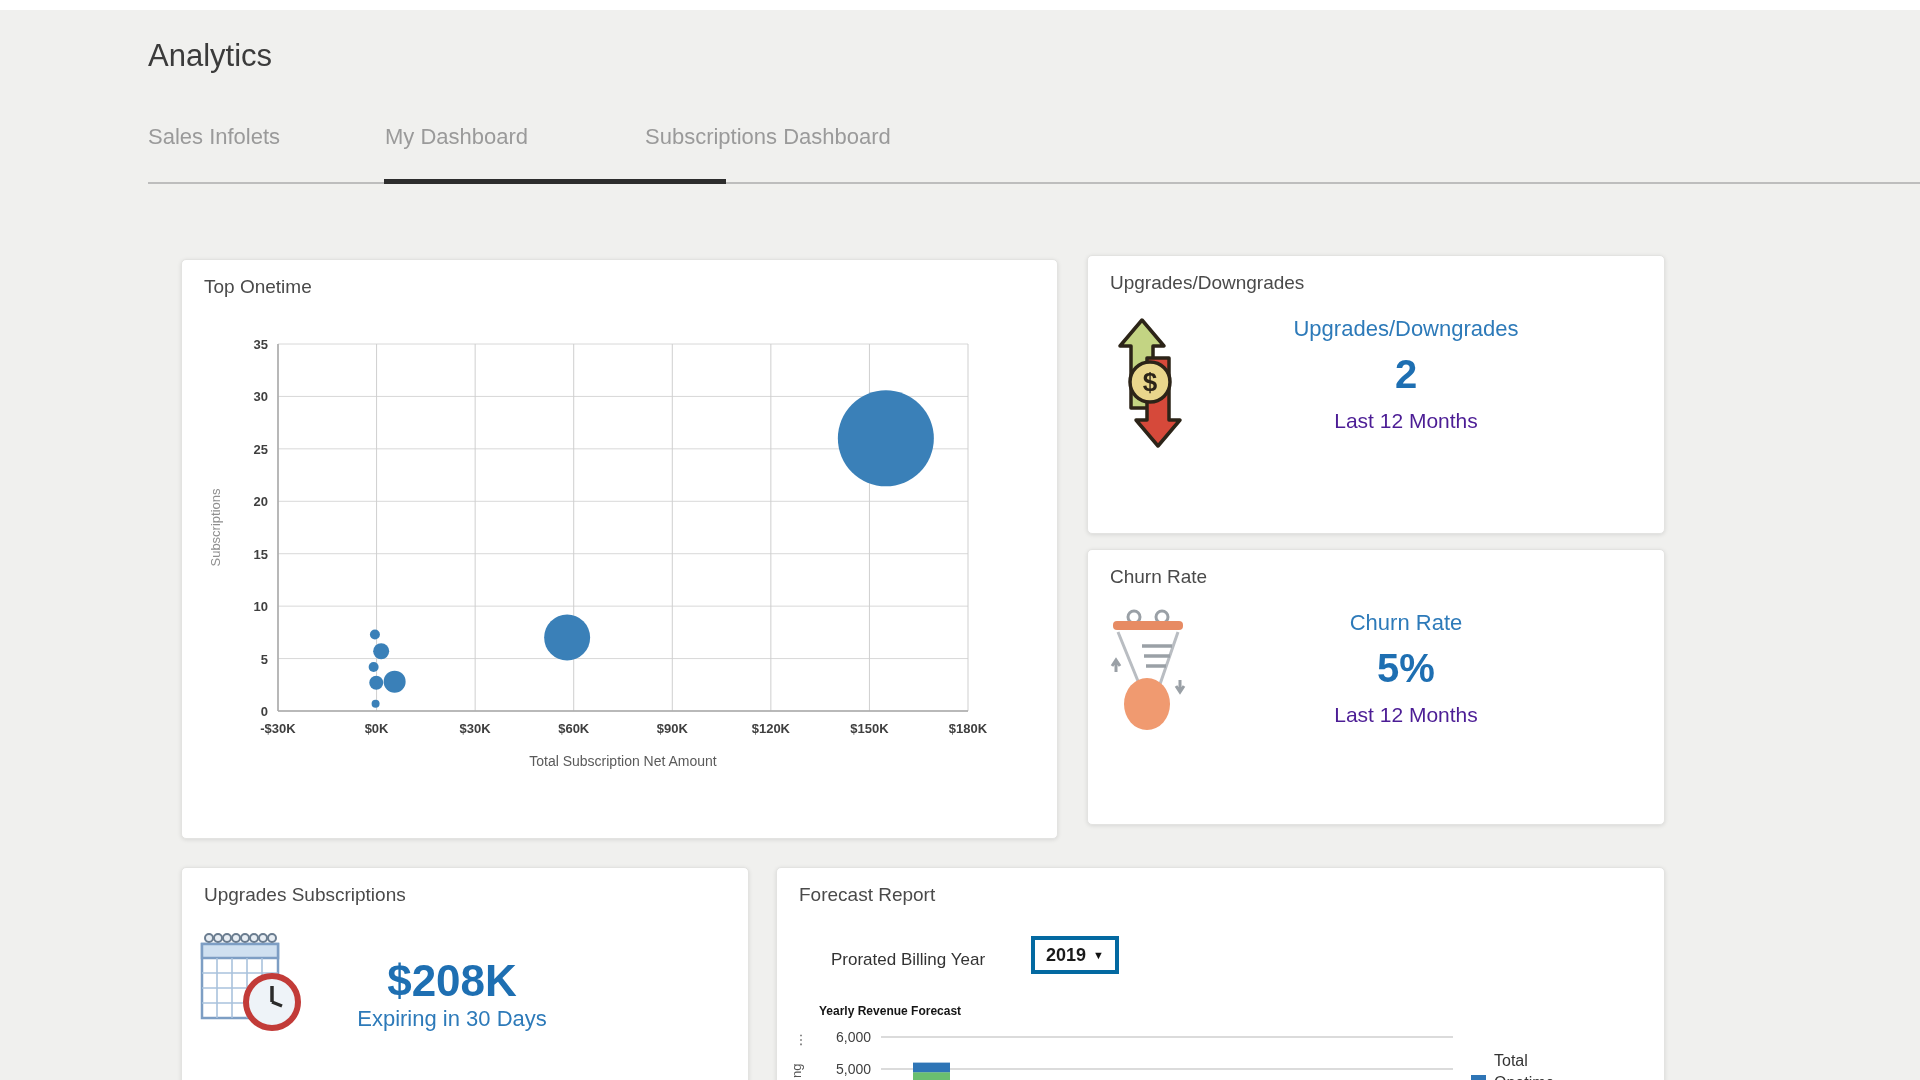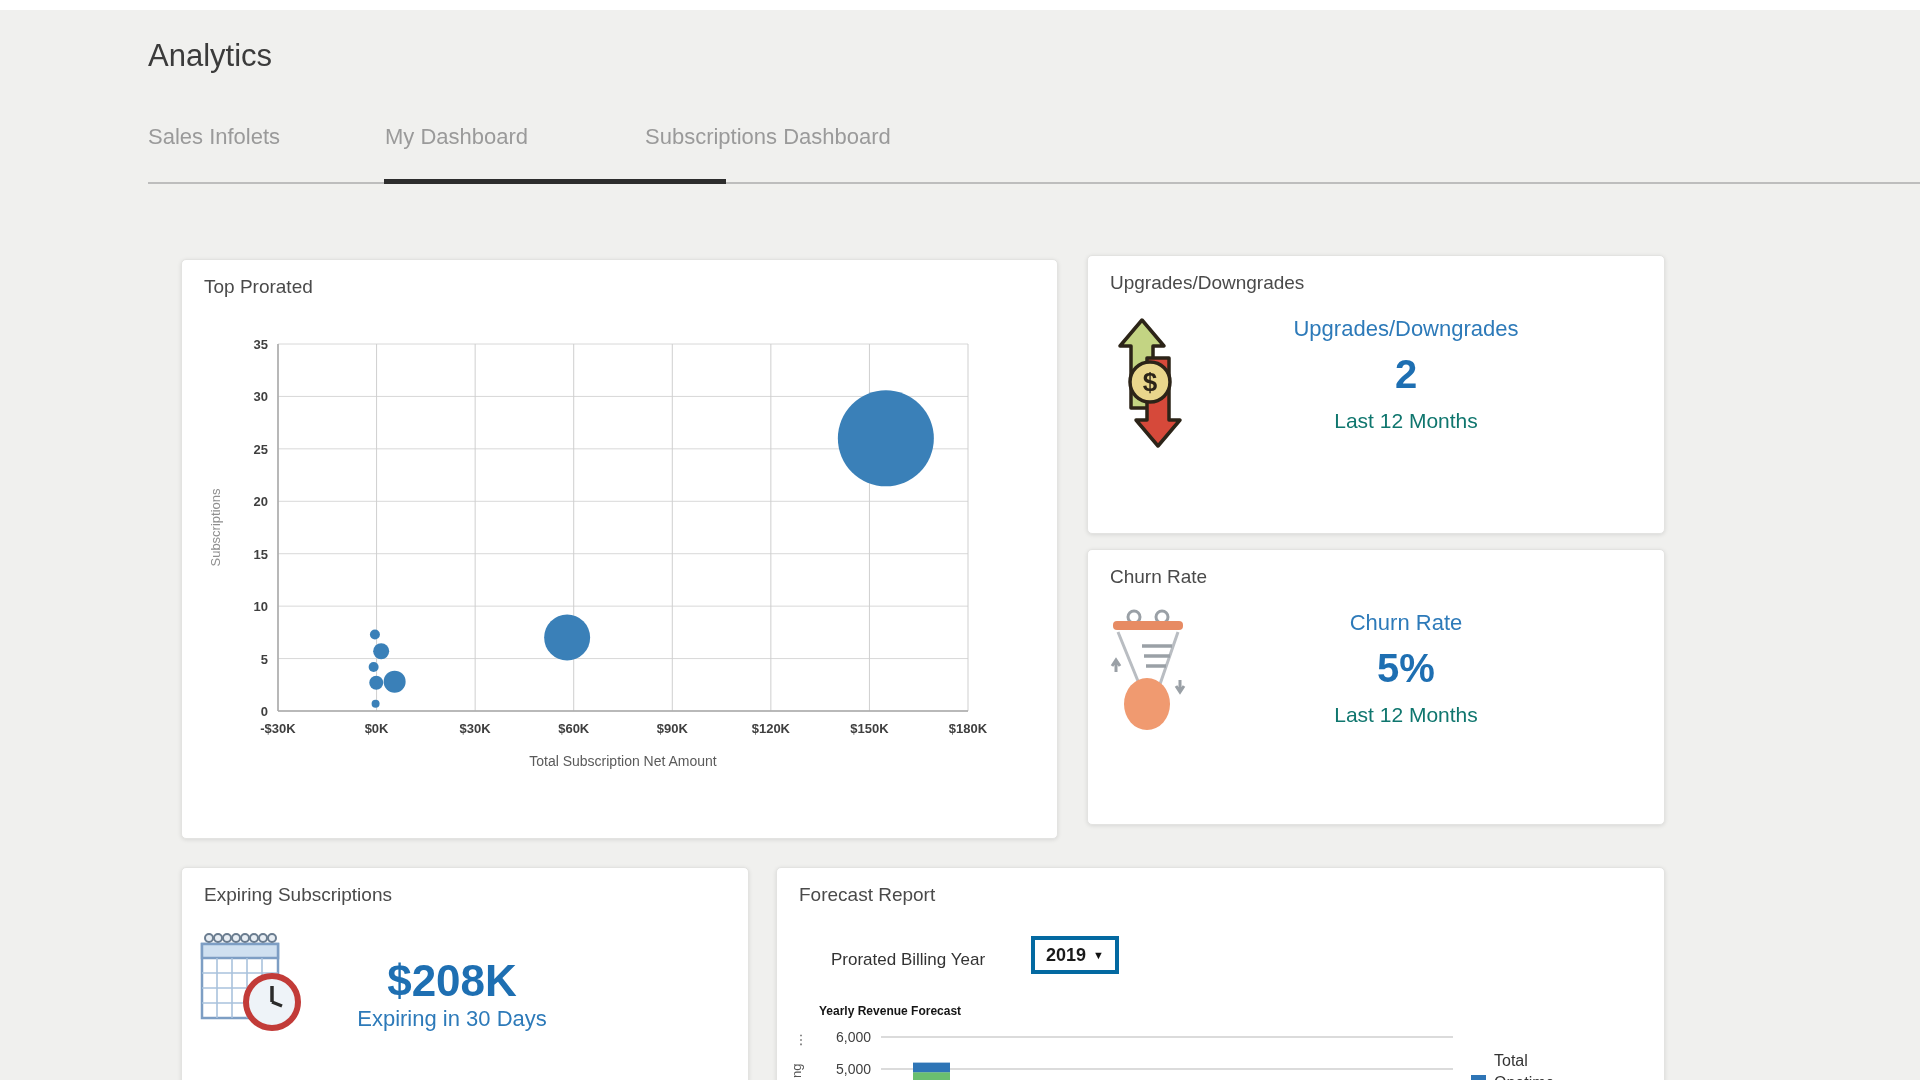--- a/index.html
+++ b/index.html
@@ -22,21 +22,21 @@
 
   #card-top-products { left:181px; top:249px; width:877px; height:580px; }
   #card-upgrades     { left:1087px; top:245px; width:578px; height:279px; }
   #card-churn        { left:1087px; top:539px; width:578px; height:276px; }
   #card-expiring     { left:181px; top:857px; width:568px; height:280px; }
   #card-forecast     { left:776px;  top:857px; width:889px; height:280px; }
 
   .infolet-body { position:absolute; left:118px; top:60px; width:400px; text-align:center; }
   .infolet-link { font-size:22px; color:#2d7ab9; cursor:pointer; }
   .infolet-value { font-size:40px; font-weight:bold; color:#1e6fb2; margin-top:10px; }
-  .infolet-period { font-size:21px; color:#0f766e; margin-top:12px; }
+  .infolet-period { font-size:21px; color:#4c1d95; margin-top:12px; }
 
   .icon-box { position:absolute; }
   #upgrades-icon { left:24px; top:60px; }
   #churn-icon    { left:20px; top:56px; }
   #calendar-icon { left:16px; top:58px; }
 
   .expiring-body { position:absolute; left:120px; top:88px; width:300px; text-align:center; }
   .expiring-value { font-size:44px; font-weight:bold; color:#1e6fb2; }
   .expiring-caption { font-size:22px; color:#2d7ab9; }
 
@@ -62,21 +62,21 @@
 
   <div class="tabs">
     <div class="tab tab-sales">Sales Infolets</div>
     <div class="tab tab-mydash">My Dashboard</div>
     <div class="tab">Subscriptions Dashboard</div>
   </div>
   <div class="tab-divider"></div>
   <div class="tab-underline"></div>
 
   <div class="card" id="card-top-products">
-    <div class="card-title">Top Prorated</div>
+    <div class="card-title">Top Onetime</div>
     <svg width="877" height="580">
         <line x1="96" x2="786" y1="451" y2="451" stroke="#d8d8d8" stroke-width="1"></line>
         <text x="86" y="456" text-anchor="end" font-size="13" font-weight="600" fill="#3f3f3f">0</text>
         <line x1="96" x2="786" y1="398.57142857142856" y2="398.57142857142856" stroke="#d8d8d8" stroke-width="1"></line>
         <text x="86" y="403.57142857142856" text-anchor="end" font-size="13" font-weight="600" fill="#3f3f3f">5</text>
         <line x1="96" x2="786" y1="346.14285714285717" y2="346.14285714285717" stroke="#d8d8d8" stroke-width="1"></line>
         <text x="86" y="351.14285714285717" text-anchor="end" font-size="13" font-weight="600" fill="#3f3f3f">10</text>
         <line x1="96" x2="786" y1="293.7142857142857" y2="293.7142857142857" stroke="#d8d8d8" stroke-width="1"></line>
         <text x="86" y="298.7142857142857" text-anchor="end" font-size="13" font-weight="600" fill="#3f3f3f">15</text>
         <line x1="96" x2="786" y1="241.2857142857143" y2="241.2857142857143" stroke="#d8d8d8" stroke-width="1"></line>
@@ -152,21 +152,21 @@
       </svg>
     </div>
     <div class="infolet-body">
       <div class="infolet-link">Churn Rate</div>
       <div class="infolet-value">5%</div>
       <div class="infolet-period">Last 12 Months</div>
     </div>
   </div>
 
   <div class="card" id="card-expiring">
-    <div class="card-title">Expiring Subscriptions</div>
+    <div class="card-title">Upgrades Subscriptions</div>
     <div class="icon-box" id="calendar-icon">
       <svg width="104" height="108" viewBox="0 0 104 108">
         <rect x="4" y="18" width="76" height="74" fill="#ffffff" stroke="#7d9ec4" stroke-width="2.5"></rect>
         <rect x="4" y="18" width="76" height="14" fill="#cfe0f0" stroke="#7d9ec4" stroke-width="2.5"></rect>
         <g stroke="#6b7d90" stroke-width="2" fill="#e8eef4">
           <circle cx="11" cy="12" r="4"></circle>
             <circle cx="20" cy="12" r="4"></circle>
             <circle cx="29" cy="12" r="4"></circle>
           <circle cx="38" cy="12" r="4"></circle>
             <circle cx="47" cy="12" r="4"></circle>

